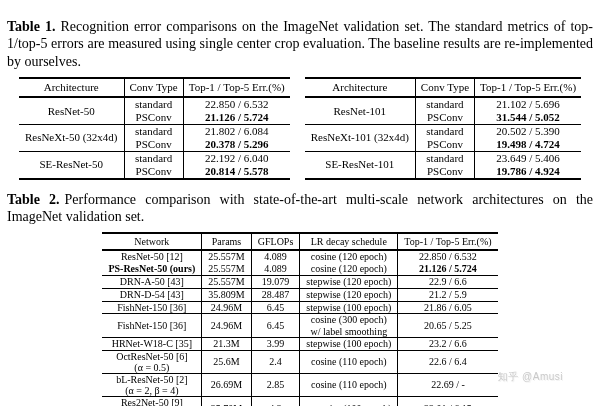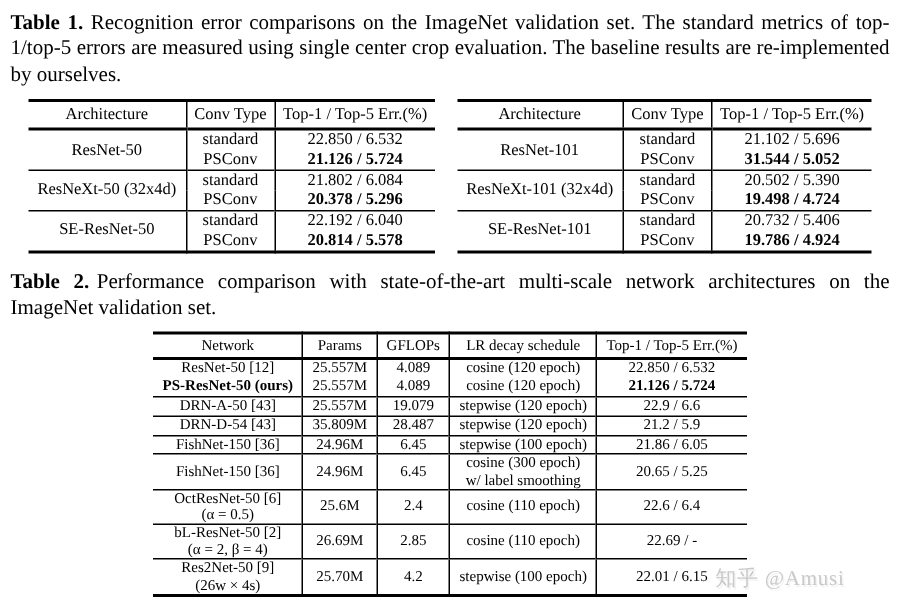--- a/index.html
+++ b/index.html
@@ -2,21 +2,21 @@
 <html><head>
 <meta charset="utf-8">
 <style>
   html,body{margin:0;padding:0;}
   body{
     width:600px;height:406px;background:#ffffff;color:#000;
     font-family:"Liberation Serif", serif;
     position:relative;overflow:hidden;
   }
   .caption{
-    margin:7px 7px 0 7px;
+    margin:18px 7px 0 7px;
     font-size:14px;line-height:1.24;text-align:justify;
   }
   .caption b{margin-right:5px;}
   .cap2{margin-top:11px;}
 
   
   .t1-row{
     display:flex;justify-content:center;gap:15px;
     margin-top:7px;
     align-items:center;
@@ -42,23 +42,23 @@
     margin:6px auto 0 auto;
     font-size:10px;line-height:1.18;
   }
   table.t2 th{padding:2px 6px;}
   table.t2 td{padding:0 6px;}
   tr.rule td{border-top:1px solid #000;}
   .sub{}
   .cell-2line div{line-height:1.12;}
 
   .watermark{
-    position:absolute;right:37px;bottom:11px;
-    color:#c9c9c9;font-family:Liberation Serif, serif;
-    font-size:14px;letter-spacing:.5px;
+    position:absolute;right:37px;bottom:22px;
+    color:#c9c9c9;font-family:Liberation Sans, sans-serif;
+    font-size:10px;letter-spacing:.5px;
     text-shadow:1px 1px 0 #f2f2f2;
   }
 </style>
 </head>
 <body>
 
 <div class="caption">
   <b>Table 1.</b><span>Recognition error comparisons on the ImageNet validation set. The standard metrics of top-1/top-5 errors are measured using single center crop evaluation. The baseline results are re-implemented by ourselves.</span>
 </div>
 
@@ -127,21 +127,21 @@
             <td class="vline">standard</td>
             <td class="vline">20.502 / 5.390</td>
           </tr>
           <tr>
             <td class="vline">PSConv</td>
             <td class="vline b">19.498 / 4.724</td>
           </tr>
           <tr class="gstart">
             <td rowspan="2">SE-ResNet-101</td>
             <td class="vline">standard</td>
-            <td class="vline">20.732 / 5.406</td>
+            <td class="vline">23.649 / 5.406</td>
           </tr>
           <tr>
             <td class="vline">PSConv</td>
             <td class="vline b">19.786 / 4.924</td>
           </tr>
         </tbody>
       </table>
     </div>
 </div>
 
@@ -200,20 +200,27 @@
           <td>FishNet-150 [36]</td>
           <td class="vline">24.96M</td>
           <td class="vline">6.45</td>
           <td class="vline cell-2line">
             <div>cosine (300 epoch)</div>
             <div>w/ label smoothing</div>
           </td>
           <td class="vline">20.65 / 5.25</td>
         </tr>
         <tr class="rule">
+          <td>HRNet-W18-C [35]</td>
+          <td class="vline">21.3M</td>
+          <td class="vline">3.99</td>
+          <td class="vline">stepwise (100 epoch)</td>
+          <td class="vline">23.2 / 6.6</td>
+        </tr>
+        <tr class="rule">
           <td class="cell-2line">
             <div>OctResNet-50 [6]</div>
             <div class="sub">(α = 0.5)</div>
           </td>
           <td class="vline">25.6M</td>
           <td class="vline">2.4</td>
           <td class="vline">cosine (110 epoch)</td>
           <td class="vline">22.6 / 6.4</td>
         </tr>
         <tr class="rule">

